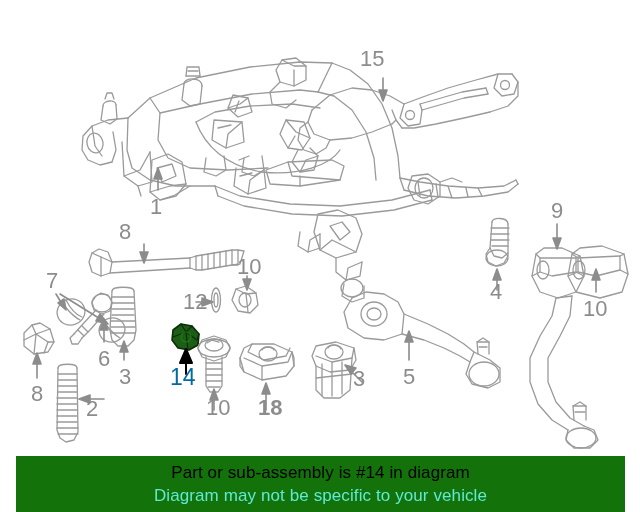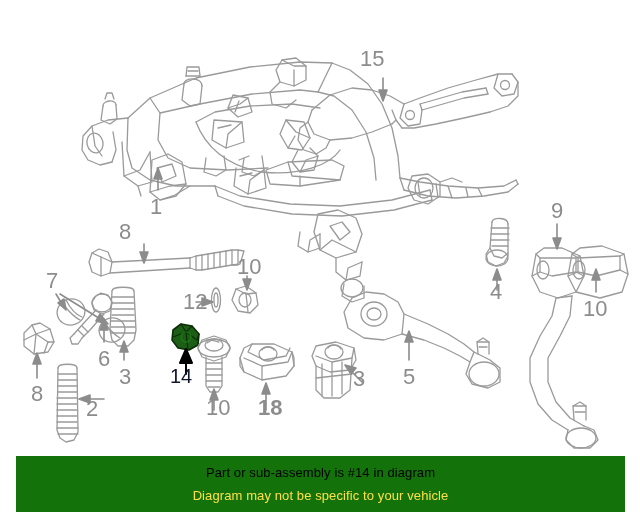--- a/index.html
+++ b/index.html
@@ -36,38 +36,38 @@
     height: 56px;
     box-sizing: border-box;
     display: flex;
     flex-direction: column;
     align-items: center;
     justify-content: center;
   }
   .banner-line {
     color: #000000;
     font-family: "Liberation Sans", sans-serif;
-    font-size: 13px;
+    font-size: 17px;
     line-height: 23px;
     letter-spacing: 0.1px;
     white-space: nowrap;
   }
   
   .lbl {
     position: absolute;
     font-family: "Liberation Sans", sans-serif;
     font-size: 22px;
     color: #8c8c8c;
     line-height: 1;
     white-space: nowrap;
     user-select: none;
   }
   .lbl.hl {
-    color: #0f172a;
-    font-size: 20px;
+    color: #0369a1;
+    font-size: 23px;
   }
 </style>
 </head>
 <body style="background: rgb(255, 255, 255);">
 
 <div id="diagram-root">
 
   <svg id="parts-svg" viewBox="0 0 640 512" xmlns="http://www.w3.org/2000/svg">
     <g fill="none" stroke="#9a9a9a" stroke-width="1.3" stroke-linejoin="round" stroke-linecap="round">
 
@@ -461,16 +461,16 @@
   <div class="lbl" style="left:183px; top:291px;">12</div>
   <div class="lbl" style="left:237px; top:256px;">10</div>
   <div class="lbl hl" style="left:170px; top:366px;">14</div>
   <div class="lbl" style="left:360px; top:48px;">15</div>
   <div class="lbl" style="left:206px; top:397px;">10</div>
   <div class="lbl" style="left:353px; top:368px;">3</div>
   <div class="lbl" style="left:258px; top:397px;font-weight:bold;">18</div>
 
   <div class="banner" style="background: rgb(19, 114, 10);">
     <div class="banner-line" style="color: rgb(0, 0, 0);">Part or sub-assembly is #14 in diagram</div>
-    <div class="banner-line" style="color: #fde047;">Diagram may not be specific to your vehicle</div>
+    <div class="banner-line" style="color: #5eead4;">Diagram may not be specific to your vehicle</div>
   </div>
 
 </div>
 
 </body></html>

